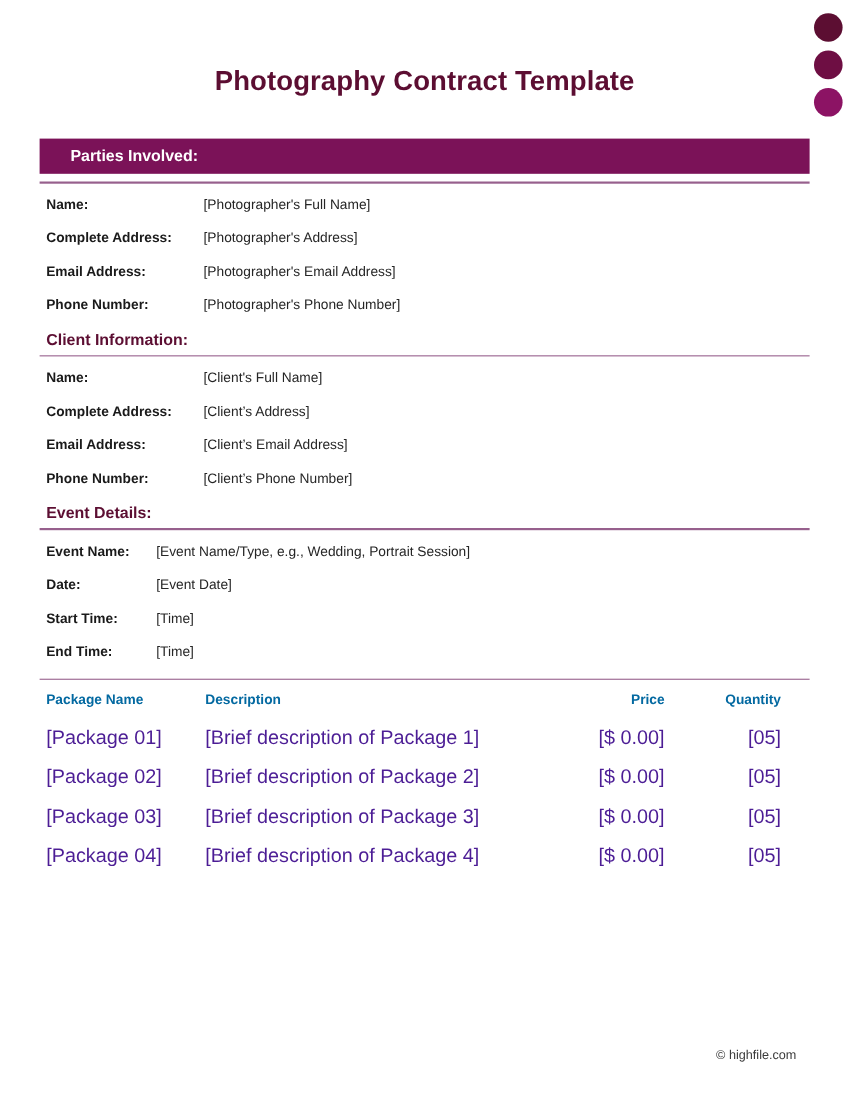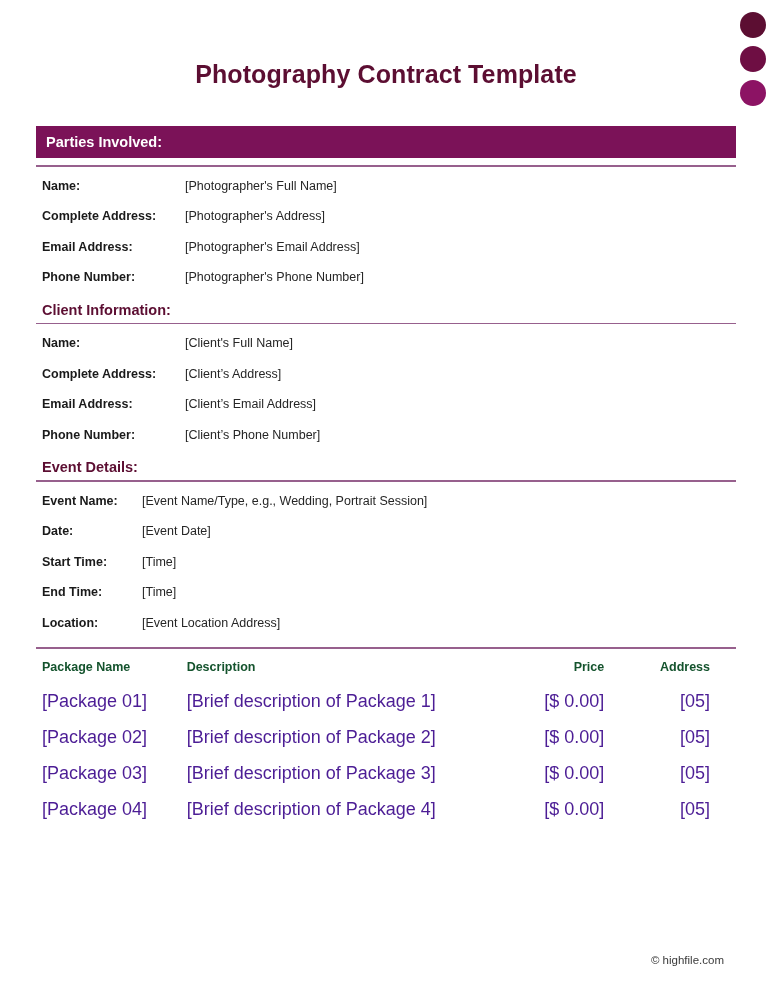--- a/index.html
+++ b/index.html
@@ -59,21 +59,21 @@
     width: 700px;
     height: 32px;
     background: #7B1258;
     display: flex;
     align-items: center;
   }
   .banner-label {
     color: #ffffff;
     font-size: 14.5px;
     font-weight: bold;
-    padding-left: 10px;
+    padding-left: 28px;
   }
 
   
   .content {
     position: absolute;
     top: 158px;
     left: 36px;
     width: 700px;
   }
 
@@ -119,21 +119,21 @@
   .event .field-row.wide .field-label { width: 141px; }
 
   
   .pkg-table {
     width: 700px;
     border-collapse: collapse;
   }
   .pkg-table th {
     font-size: 12.5px;
     font-weight: bold;
-    color: #14532d;
+    color: #0369a1;
     text-align: left;
     padding: 7px 0 9px 0;
   }
   .pkg-table td {
     font-size: 18px;
     color: #4c1d95;
     text-align: left;
     padding: 8px 0 7px 0;
   }
   .pkg-table th.c-name, .pkg-table td.c-name { width: 150px; padding-left: 6px; }
@@ -225,36 +225,32 @@
         <span class="field-value">[Event Date]</span>
       </div>
       <div class="field-row">
         <span class="field-label">Start Time:</span>
         <span class="field-value">[Time]</span>
       </div>
       <div class="field-row">
         <span class="field-label">End Time:</span>
         <span class="field-value">[Time]</span>
       </div>
-      <div class="field-row">
-        <span class="field-label">Location:</span>
-        <span class="field-value">[Event Location Address]</span>
-      </div>
     </div>
 
     <div class="section">
       <div class="section-rule"></div>
 
       <table class="pkg-table">
         <thead>
           <tr>
             <th class="c-name">Package Name</th>
             <th class="c-desc">Description</th>
             <th class="c-price">Price</th>
-            <th class="c-qty">Address</th>
+            <th class="c-qty">Quantity</th>
           </tr>
         </thead>
         <tbody>
           <tr>
             <td class="c-name">[Package 01]</td>
             <td class="c-desc">[Brief description of Package 1]</td>
             <td class="c-price">[$ 0.00]</td>
             <td class="c-qty">[05]</td>
           </tr>
           <tr>

